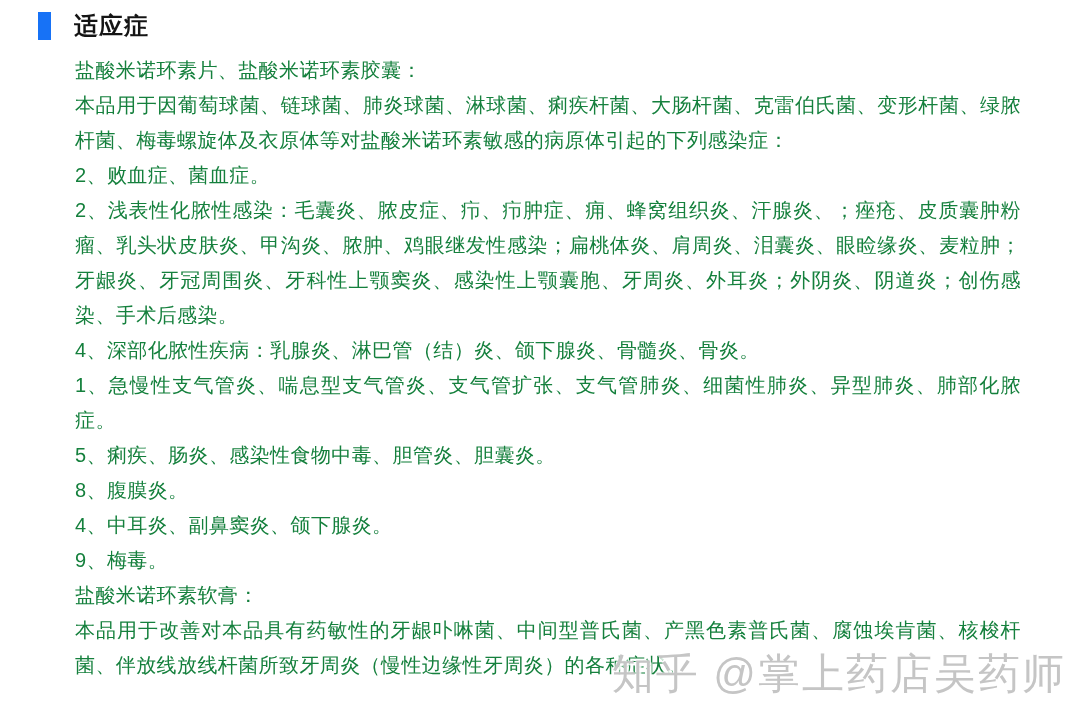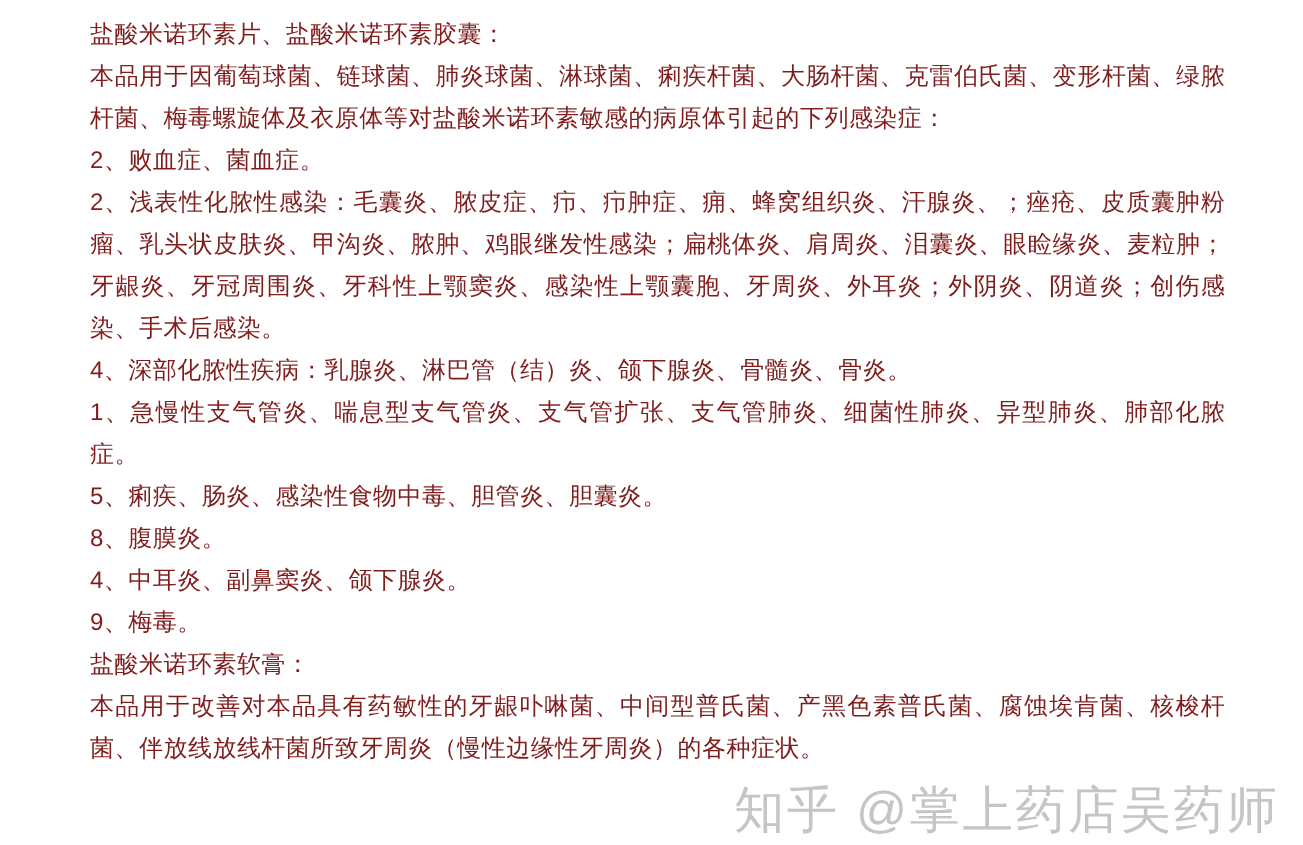--- a/index.html
+++ b/index.html
@@ -39,21 +39,21 @@
     letter-spacing: 1px;
   }
   .article-body {
     margin: 12px 0 0 75px;
     width: 946px;
   }
   .article-body p {
     margin: 0;
     font-size: 20px;
     line-height: 35px;
-    color: #7f1d1d;
+    color: #15803d;
     text-align: justify;
     text-justify: inter-ideograph;
     letter-spacing: 0.4px;
     word-break: break-all;
   }
   .watermark {
     position: absolute;
     top: 641px;
     right: 20px;
     font-size: 42px;
@@ -63,20 +63,24 @@
     text-shadow: 2px 2px 1px rgba(255,255,255,0.9), -1px -1px 0 rgba(255,255,255,0.55);
     pointer-events: none;
     white-space: nowrap;
   }
 </style>
 </head>
 <body>
 
 <div class="page">
 
+  <header class="section-header">
+    <span class="accent-bar" style="background: rgb(23, 114, 246);"></span>
+    <h1 class="section-title">适应症</h1>
+  </header>
 
   <main class="article-body">
     <p>盐酸米诺环素片、盐酸米诺环素胶囊：</p>
     <p>本品用于因葡萄球菌、链球菌、肺炎球菌、淋球菌、痢疾杆菌、大肠杆菌、克雷伯氏菌、变形杆菌、绿脓杆菌、梅毒螺旋体及衣原体等对盐酸米诺环素敏感的病原体引起的下列感染症：</p>
     <p>2、败血症、菌血症。</p>
     <p>2、浅表性化脓性感染：毛囊炎、脓皮症、疖、疖肿症、痈、蜂窝组织炎、汗腺炎、；痤疮、皮质囊肿粉瘤、乳头状皮肤炎、甲沟炎、脓肿、鸡眼继发性感染；扁桃体炎、肩周炎、泪囊炎、眼睑缘炎、麦粒肿；牙龈炎、牙冠周围炎、牙科性上颚窦炎、感染性上颚囊胞、牙周炎、外耳炎；外阴炎、阴道炎；创伤感染、手术后感染。</p>
     <p>4、深部化脓性疾病：乳腺炎、淋巴管（结）炎、颌下腺炎、骨髓炎、骨炎。</p>
     <p>1、急慢性支气管炎、喘息型支气管炎、支气管扩张、支气管肺炎、细菌性肺炎、异型肺炎、肺部化脓症。</p>
     <p>5、痢疾、肠炎、感染性食物中毒、胆管炎、胆囊炎。</p>
     <p>8、腹膜炎。</p>

